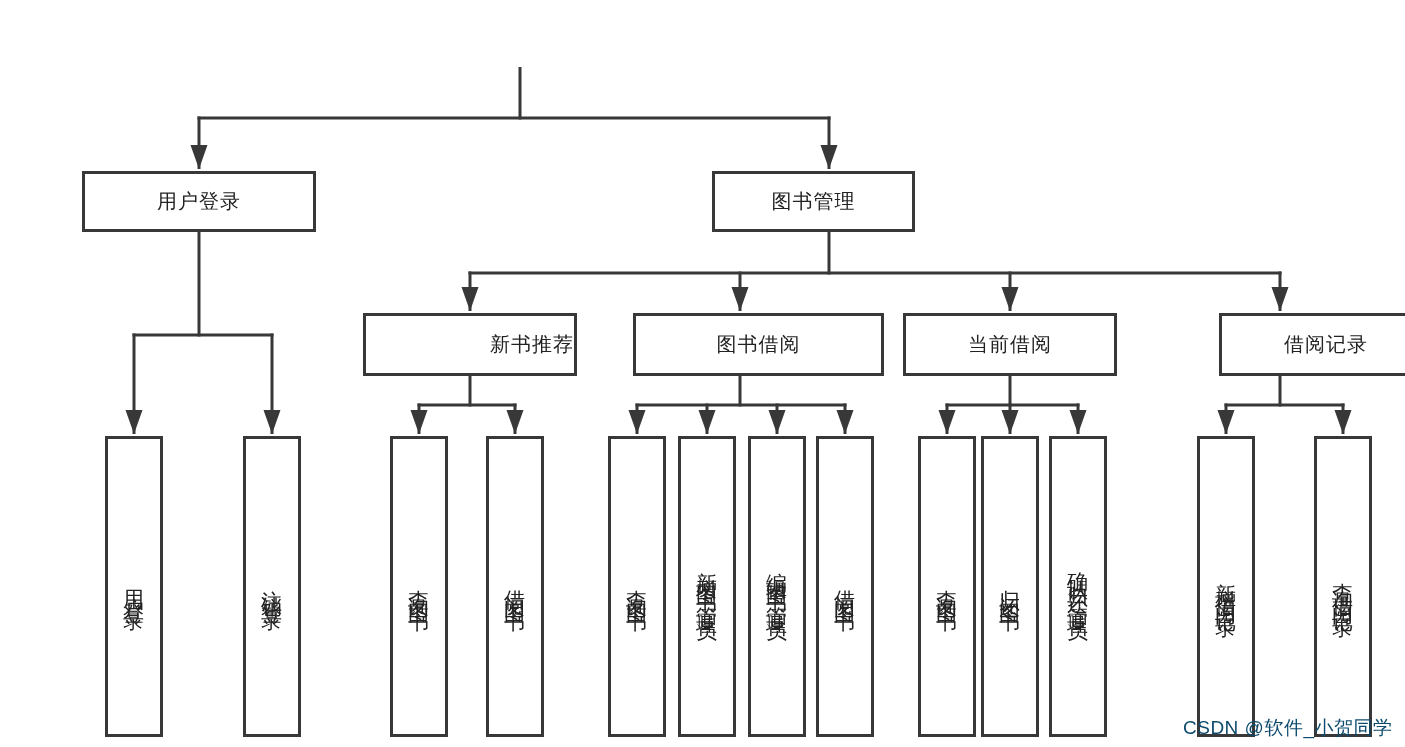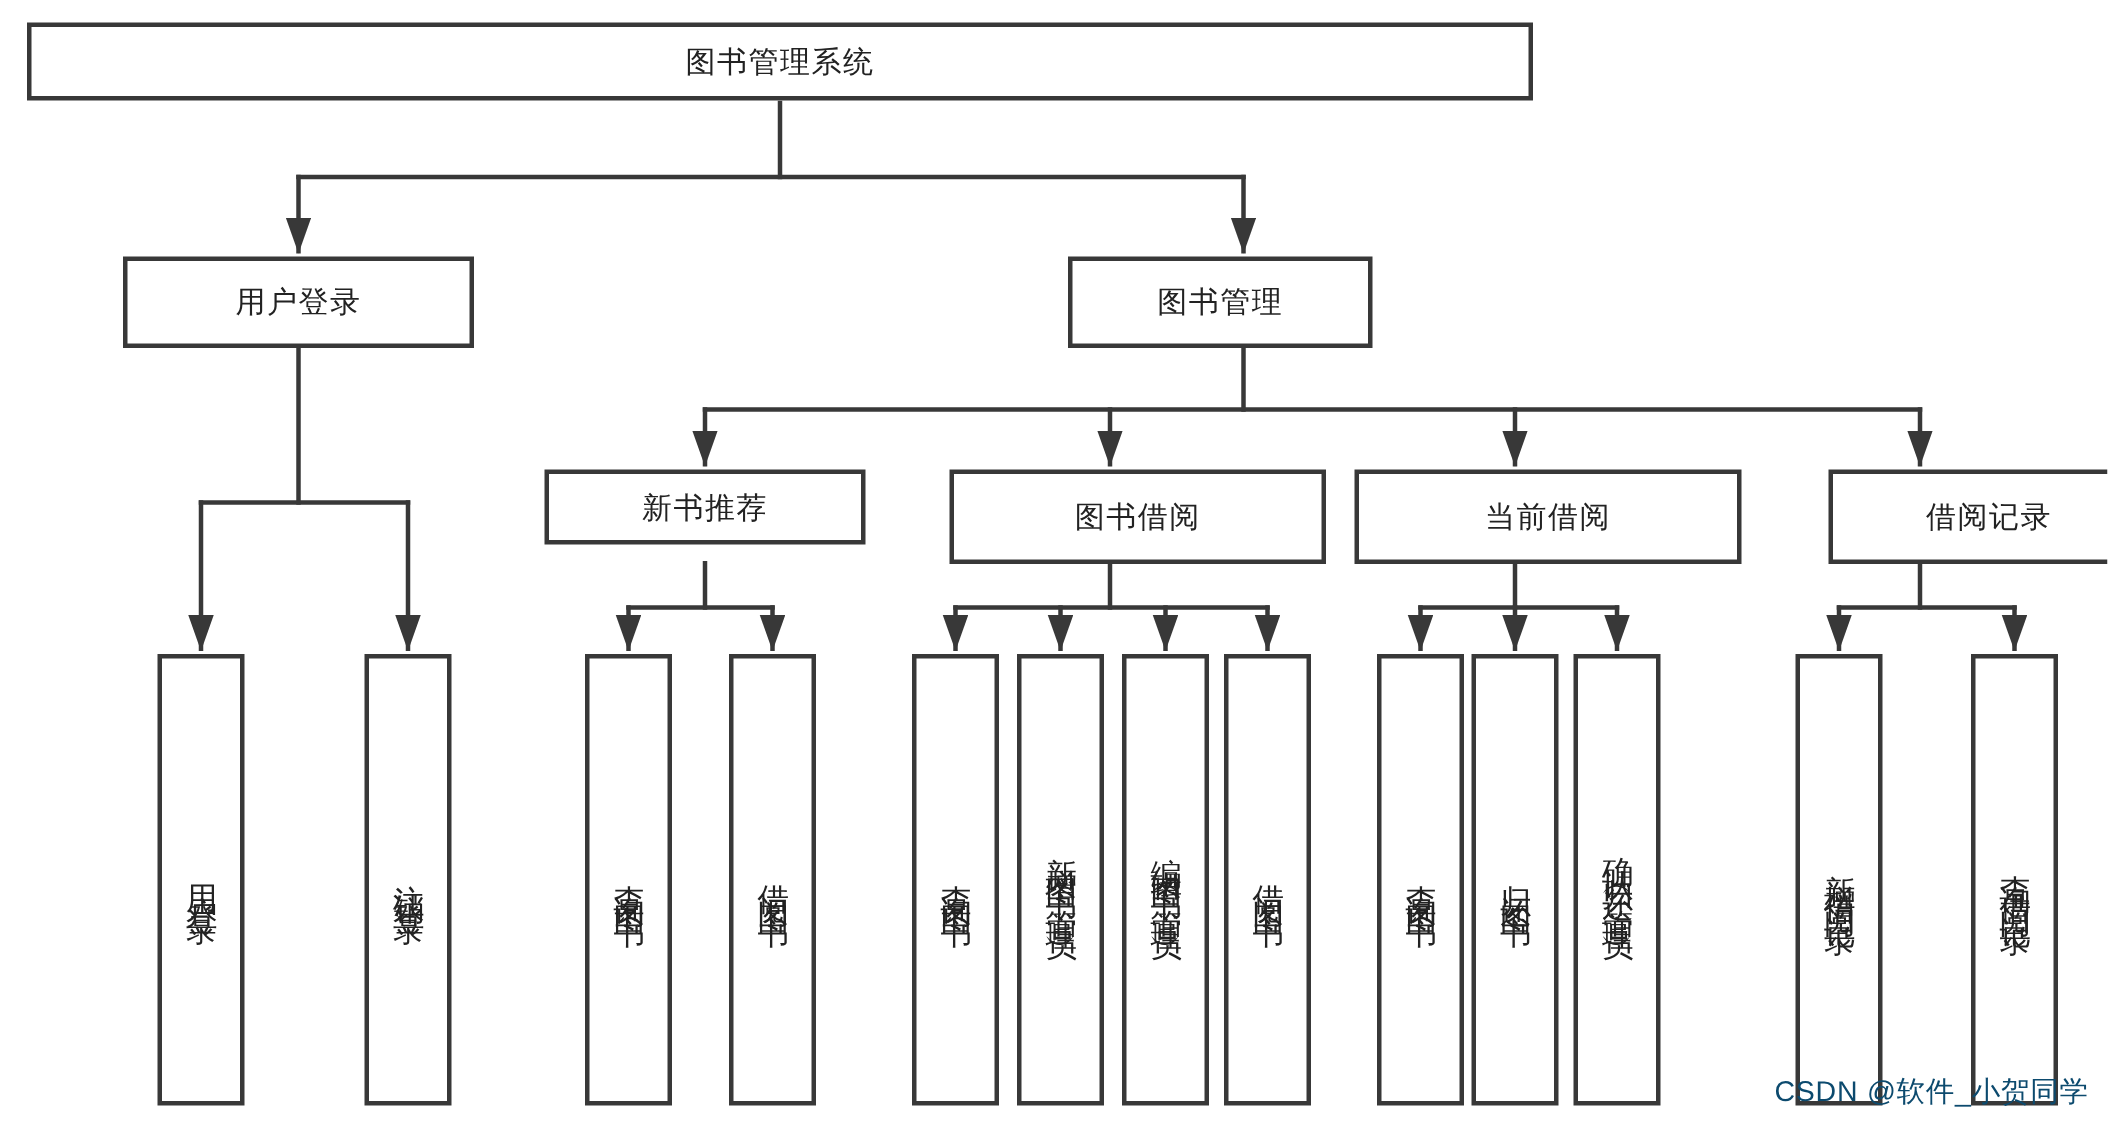--- a/index.html
+++ b/index.html
@@ -102,38 +102,35 @@
       <line x1="1010" y1="403.5" x2="1010" y2="434" marker-end="url(#arrow)"></line>
       <line x1="1078" y1="403.5" x2="1078" y2="434" marker-end="url(#arrow)"></line>
 
       <line x1="1280" y1="374" x2="1280" y2="406.5"></line>
       <line x1="1224.5" y1="405" x2="1344.5" y2="405"></line>
       <line x1="1226" y1="403.5" x2="1226" y2="434" marker-end="url(#arrow)"></line>
       <line x1="1343" y1="403.5" x2="1343" y2="434" marker-end="url(#arrow)"></line>
     </g>
   </svg>
 
-  <div class="box" style="left:18px; top:15px; width:1004px; height:52px;">
-    <span>图书管理系统</span>
-  </div>
 
   <div class="box" style="left:82px; top:171px; width:234px; height:61px;">
     <span>用户登录</span>
   </div>
   <div class="box" style="left:712px; top:171px; width:203px; height:61px;">
     <span>图书管理</span>
   </div>
 
-  <div class="box" style="left:363px; top:313px; width:214px; height:50px;">
+  <div class="box" style="left:363px; top:313px; width:214px; height:63px;justify-content:flex-end;">
     <span>新书推荐</span>
   </div>
   <div class="box" style="left:633px; top:313px; width:251px; height:63px;">
     <span>图书借阅</span>
   </div>
-  <div class="box" style="left:903px; top:313px; width:258px; height:63px;">
+  <div class="box" style="left:903px; top:313px; width:214px; height:63px;">
     <span>当前借阅</span>
   </div>
   <div class="box" style="left:1192px; top:313px; width:214px; height:63px;margin-left:27px;">
     <span>借阅记录</span>
   </div>
 
   <div class="box leaf" style="left:105px; top:436px; width:58px; height:301px;">
     <span>用户登录</span>
   </div>
   <div class="box leaf" style="left:243px; top:436px; width:58px; height:301px;">

